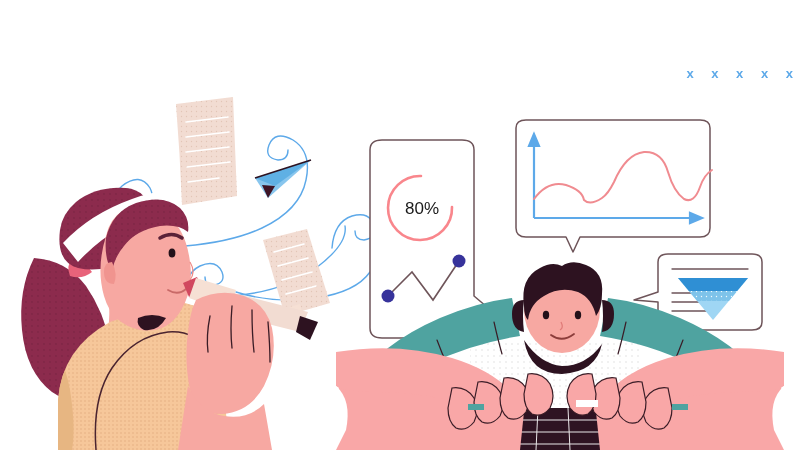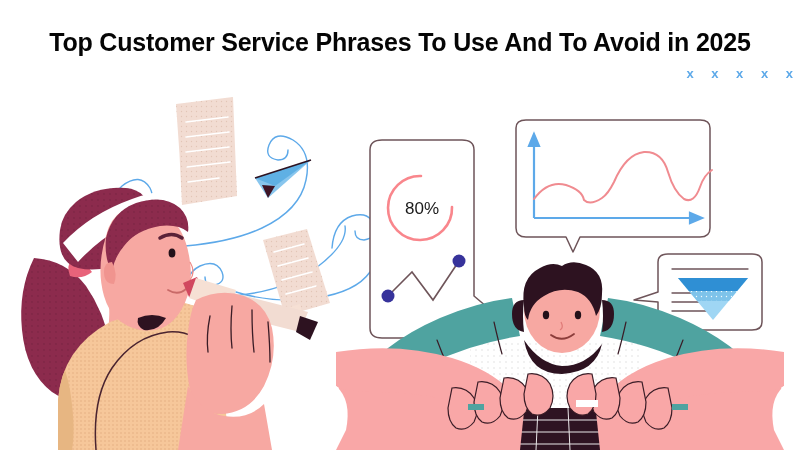--- a/index.html
+++ b/index.html
@@ -49,21 +49,20 @@
     top: 0;
     width: 800px;
     height: 450px;
   }
 </style>
 </head>
 <body>
 
 <div id="stage">
 
-  <div id="page-title">Top Customer Service Phrases To Use And To Avoid in 2025</div>
 
   <div id="rating-row">x x x x x</div>
 
   <svg id="art" viewBox="0 0 800 450" xmlns="http://www.w3.org/2000/svg">
 
     <defs>
       <pattern id="dots-sweater" width="4" height="4" patternUnits="userSpaceOnUse">
         <circle cx="1" cy="1" r="0.8" fill="#E0A97A" opacity="0.85"></circle>
       </pattern>
       <pattern id="dots-hair" width="6" height="6" patternUnits="userSpaceOnUse">

